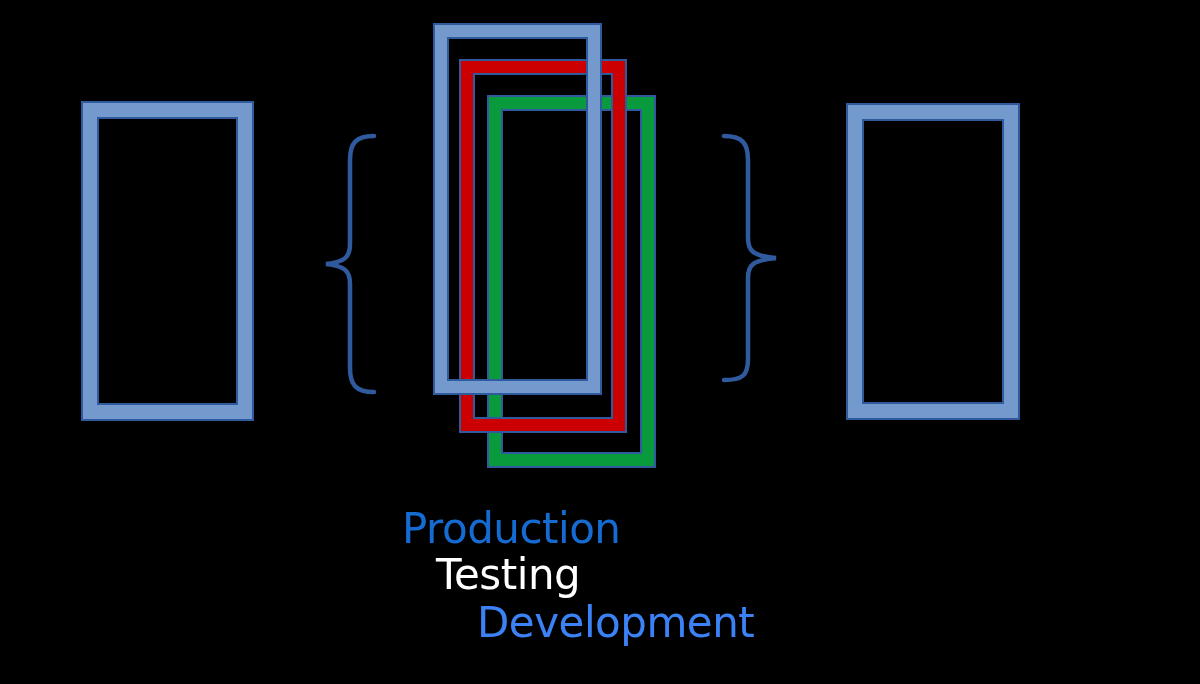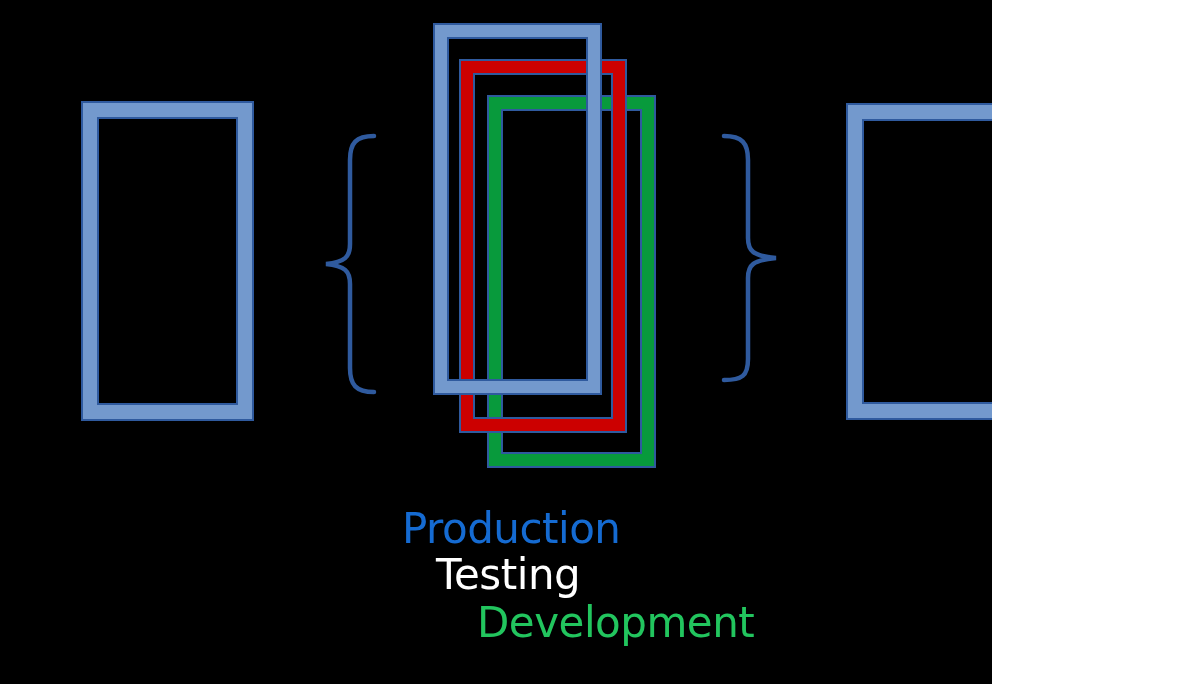--- a/index.html
+++ b/index.html
@@ -1,18 +1,18 @@
 <!DOCTYPE html>
 <html><head>
 <meta charset="utf-8">
 <style>
   html,body { margin:0; padding:0; }
   .canvas {
     position: relative;
-    width: 992px;
+    width: 1200px;
     height: 684px;
     background: #000000;
     overflow: hidden;
     font-family: "DejaVu Sans", sans-serif;
   }
   
   .frame {
     position: absolute;
     box-sizing: border-box;
     background: transparent;
@@ -67,16 +67,16 @@
     <path d="M54 3 C36 3 30 10 30 27 L30 111 C30 124 25 129 6 131 C25 133 30 138 30 151 L30 235 C30 252 36 259 54 259" fill="none" stroke="#2F5A9E" stroke-width="4.5" stroke-linecap="round"></path>
   </svg>
 
   <svg class="brace" id="brace-right" width="62" height="250" viewBox="0 0 62 250">
     <path d="M5 3 C23 3 29 10 29 27 L29 105 C29 118 34 123 57 125 C34 127 29 132 29 145 L29 226 C29 243 23 247 5 247" fill="none" stroke="#2F5A9E" stroke-width="4.5" stroke-linecap="round"></path>
   </svg>
 
   <div>
     <div class="legend-line" id="legend-production" style="color: rgb(21, 107, 210);">Production</div>
     <div class="legend-line" id="legend-testing" style="color: #ffffff;">Testing</div>
-    <div class="legend-line" id="legend-development" style="color: #22c55e;">Development</div>
+    <div class="legend-line" id="legend-development" style="color: #3b82f6;">Development</div>
   </div>
 
 </div>
 
 </body></html>

